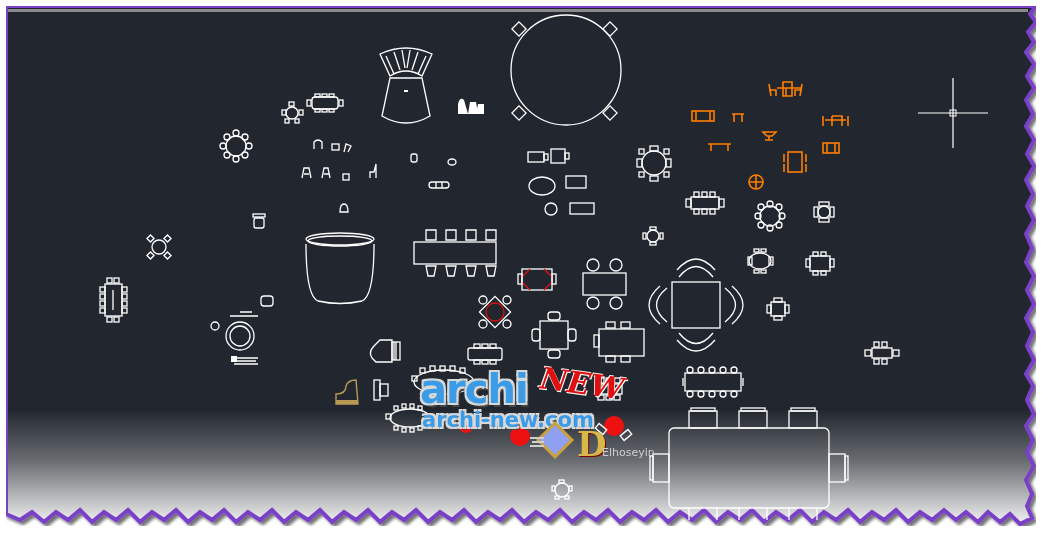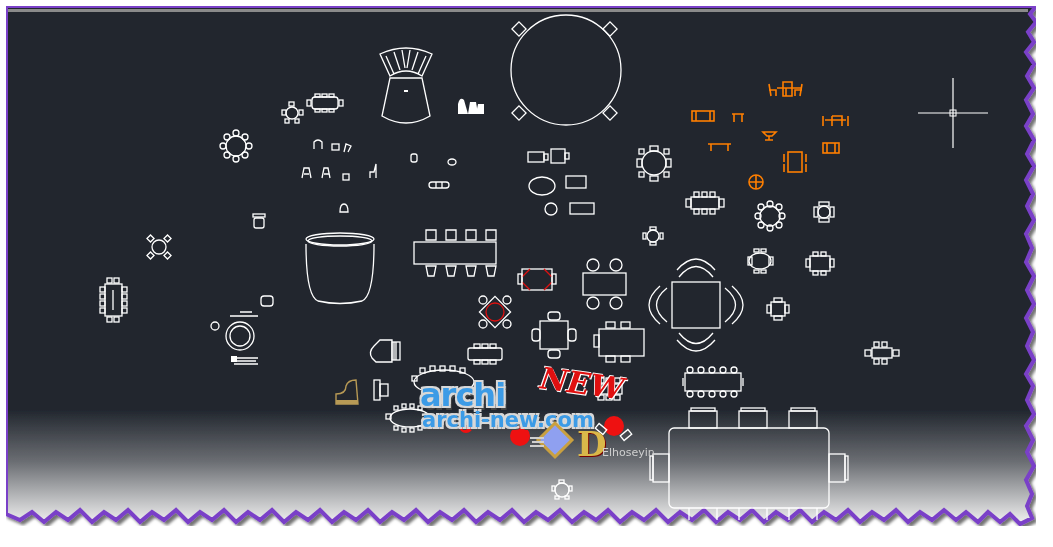--- a/index.html
+++ b/index.html
@@ -5,21 +5,21 @@
   html,body{margin:0;padding:0;background:#ffffff;}
   body{width:1053px;height:547px;position:relative;overflow:hidden;font-family:"Liberation Sans",sans-serif;}
   #frame{position:absolute;left:6px;top:6px;width:1030px;height:520px;}
   #frame svg{display:block;}
   .sym{fill:none;stroke:#ffffff;stroke-width:1.3;}
   .symf{fill:#ffffff;stroke:none;}
   .org{fill:none;stroke:#ff7f00;stroke-width:1.6;}
   .gold{fill:none;stroke:#b89a55;stroke-width:1.4;}
   .redl{fill:none;stroke:#dd1111;stroke-width:1.3;}
   #wm{position:absolute;left:412px;top:362px;width:260px;height:110px;pointer-events:none;}
-  .wm-archi{position:absolute;left:8px;top:14px;font-family:"DejaVu Sans",sans-serif;font-weight:bold;font-size:32px;color:#3c9be6;letter-spacing:-1px;
+  .wm-archi{position:absolute;left:8px;top:4px;font-family:"DejaVu Sans",sans-serif;font-weight:bold;font-size:40px;color:#3c9be6;letter-spacing:-1px;
     text-shadow:-2px -2px 0 #d8d8d8,2px -2px 0 #d8d8d8,-2px 2px 0 #d8d8d8,2px 2px 0 #d8d8d8,3px 4px 0 #444;}
   .wm-new{position:absolute;left:128px;top:4px;font-family:"DejaVu Serif",serif;font-style:italic;font-weight:bold;font-size:30px;color:#e01010;
     text-shadow:1px 1px 0 #fff,-1px -1px 0 #fff;transform:rotate(8deg);}
   .wm-url{position:absolute;left:10px;top:46px;font-family:"DejaVu Sans",sans-serif;font-weight:bold;font-size:21px;color:#3c9be6;
     text-shadow:-2px -2px 0 #d8d8d8,2px -2px 0 #d8d8d8,-2px 2px 0 #d8d8d8,2px 2px 0 #d8d8d8,2px 3px 0 #444;}
   .wm-d{position:absolute;left:165px;top:62px;font-family:"DejaVu Serif",serif;font-size:34px;font-weight:bold;color:#d9b84a;text-shadow:1px 1px 0 #700;}
   .wm-sub{position:absolute;left:190px;top:84px;font-family:"DejaVu Sans",sans-serif;font-size:11px;color:#cfcfcf;}
 </style>
 </head>
 <body>

